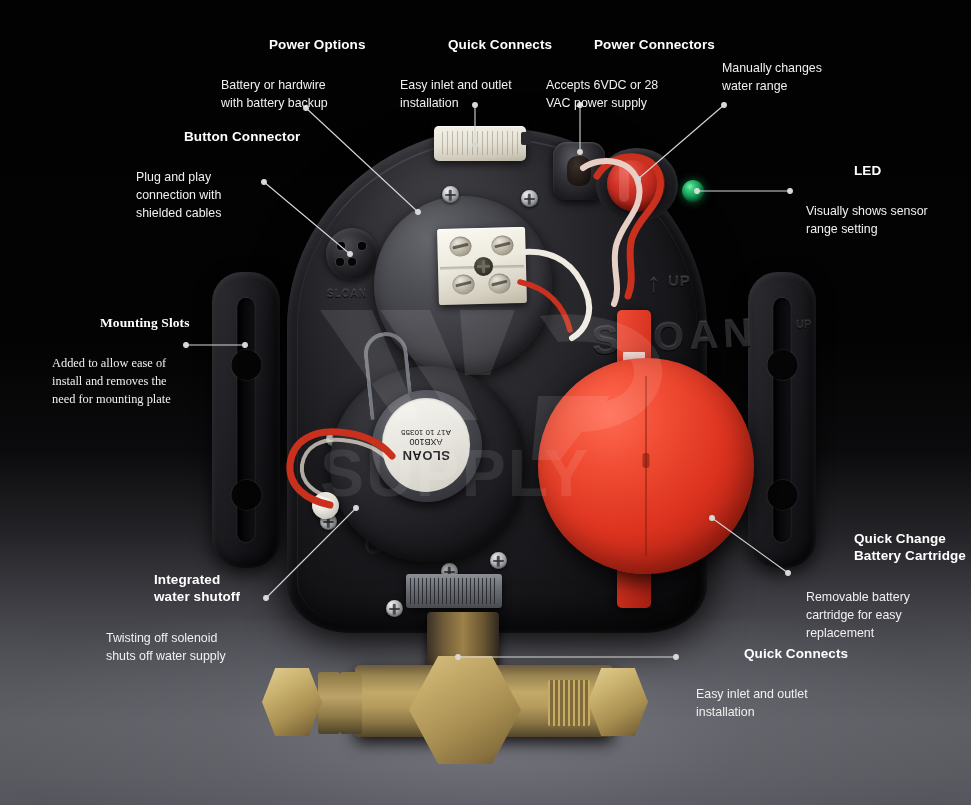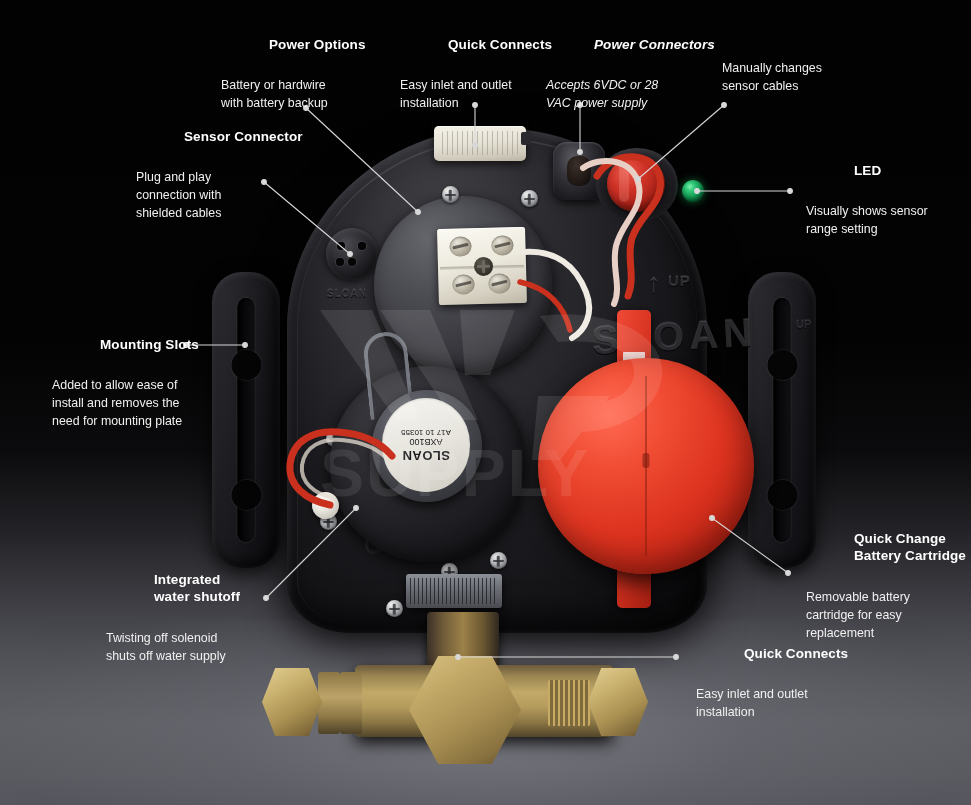--- a/index.html
+++ b/index.html
@@ -689,45 +689,45 @@
       <div class="body">Battery or hardwire
 with battery backup</div>
     </div>
 
     <div class="callout" style="left:400px; top:36px; width:180px;">
       <div class="title">Quick Connects</div>
       <div class="body">Easy inlet and outlet
 installation</div>
     </div>
 
-    <div class="callout" style="left:546px; top:36px; width:180px;font-style:italic;">
+    <div class="callout" style="left:546px; top:36px; width:180px;">
       <div class="title">Power Connectors</div>
       <div class="body">Accepts 6VDC or 28
 VAC power supply</div>
     </div>
 
     <div class="callout" style="left:722px; top:36px; width:190px;">
       <div class="body">Manually changes
-sensor cables</div>
+water range</div>
     </div>
 
     <div class="callout" style="left:136px; top:128px; width:180px;">
-      <div class="title">Sensor Connector</div>
+      <div class="title">Button Connector</div>
       <div class="body">Plug and play
 connection with
 shielded cables</div>
     </div>
 
     <div class="callout" style="left:806px; top:162px; width:165px;">
       <div class="title">LED</div>
       <div class="body">Visually shows sensor
 range setting</div>
     </div>
 
-    <div class="callout" style="left:52px; top:336px; width:190px;">
+    <div class="callout" style="left:52px; top:314px; width:190px;font-family:Liberation Serif, serif;">
       <div class="title">Mounting Slots</div>
       <div class="body">Added to allow ease of
 install and removes the
 need for mounting plate</div>
     </div>
 
     <div class="callout" style="left:806px; top:530px; width:165px;">
       <div class="title">Quick Change
 Battery Cartridge</div>
       <div class="body">Removable battery

